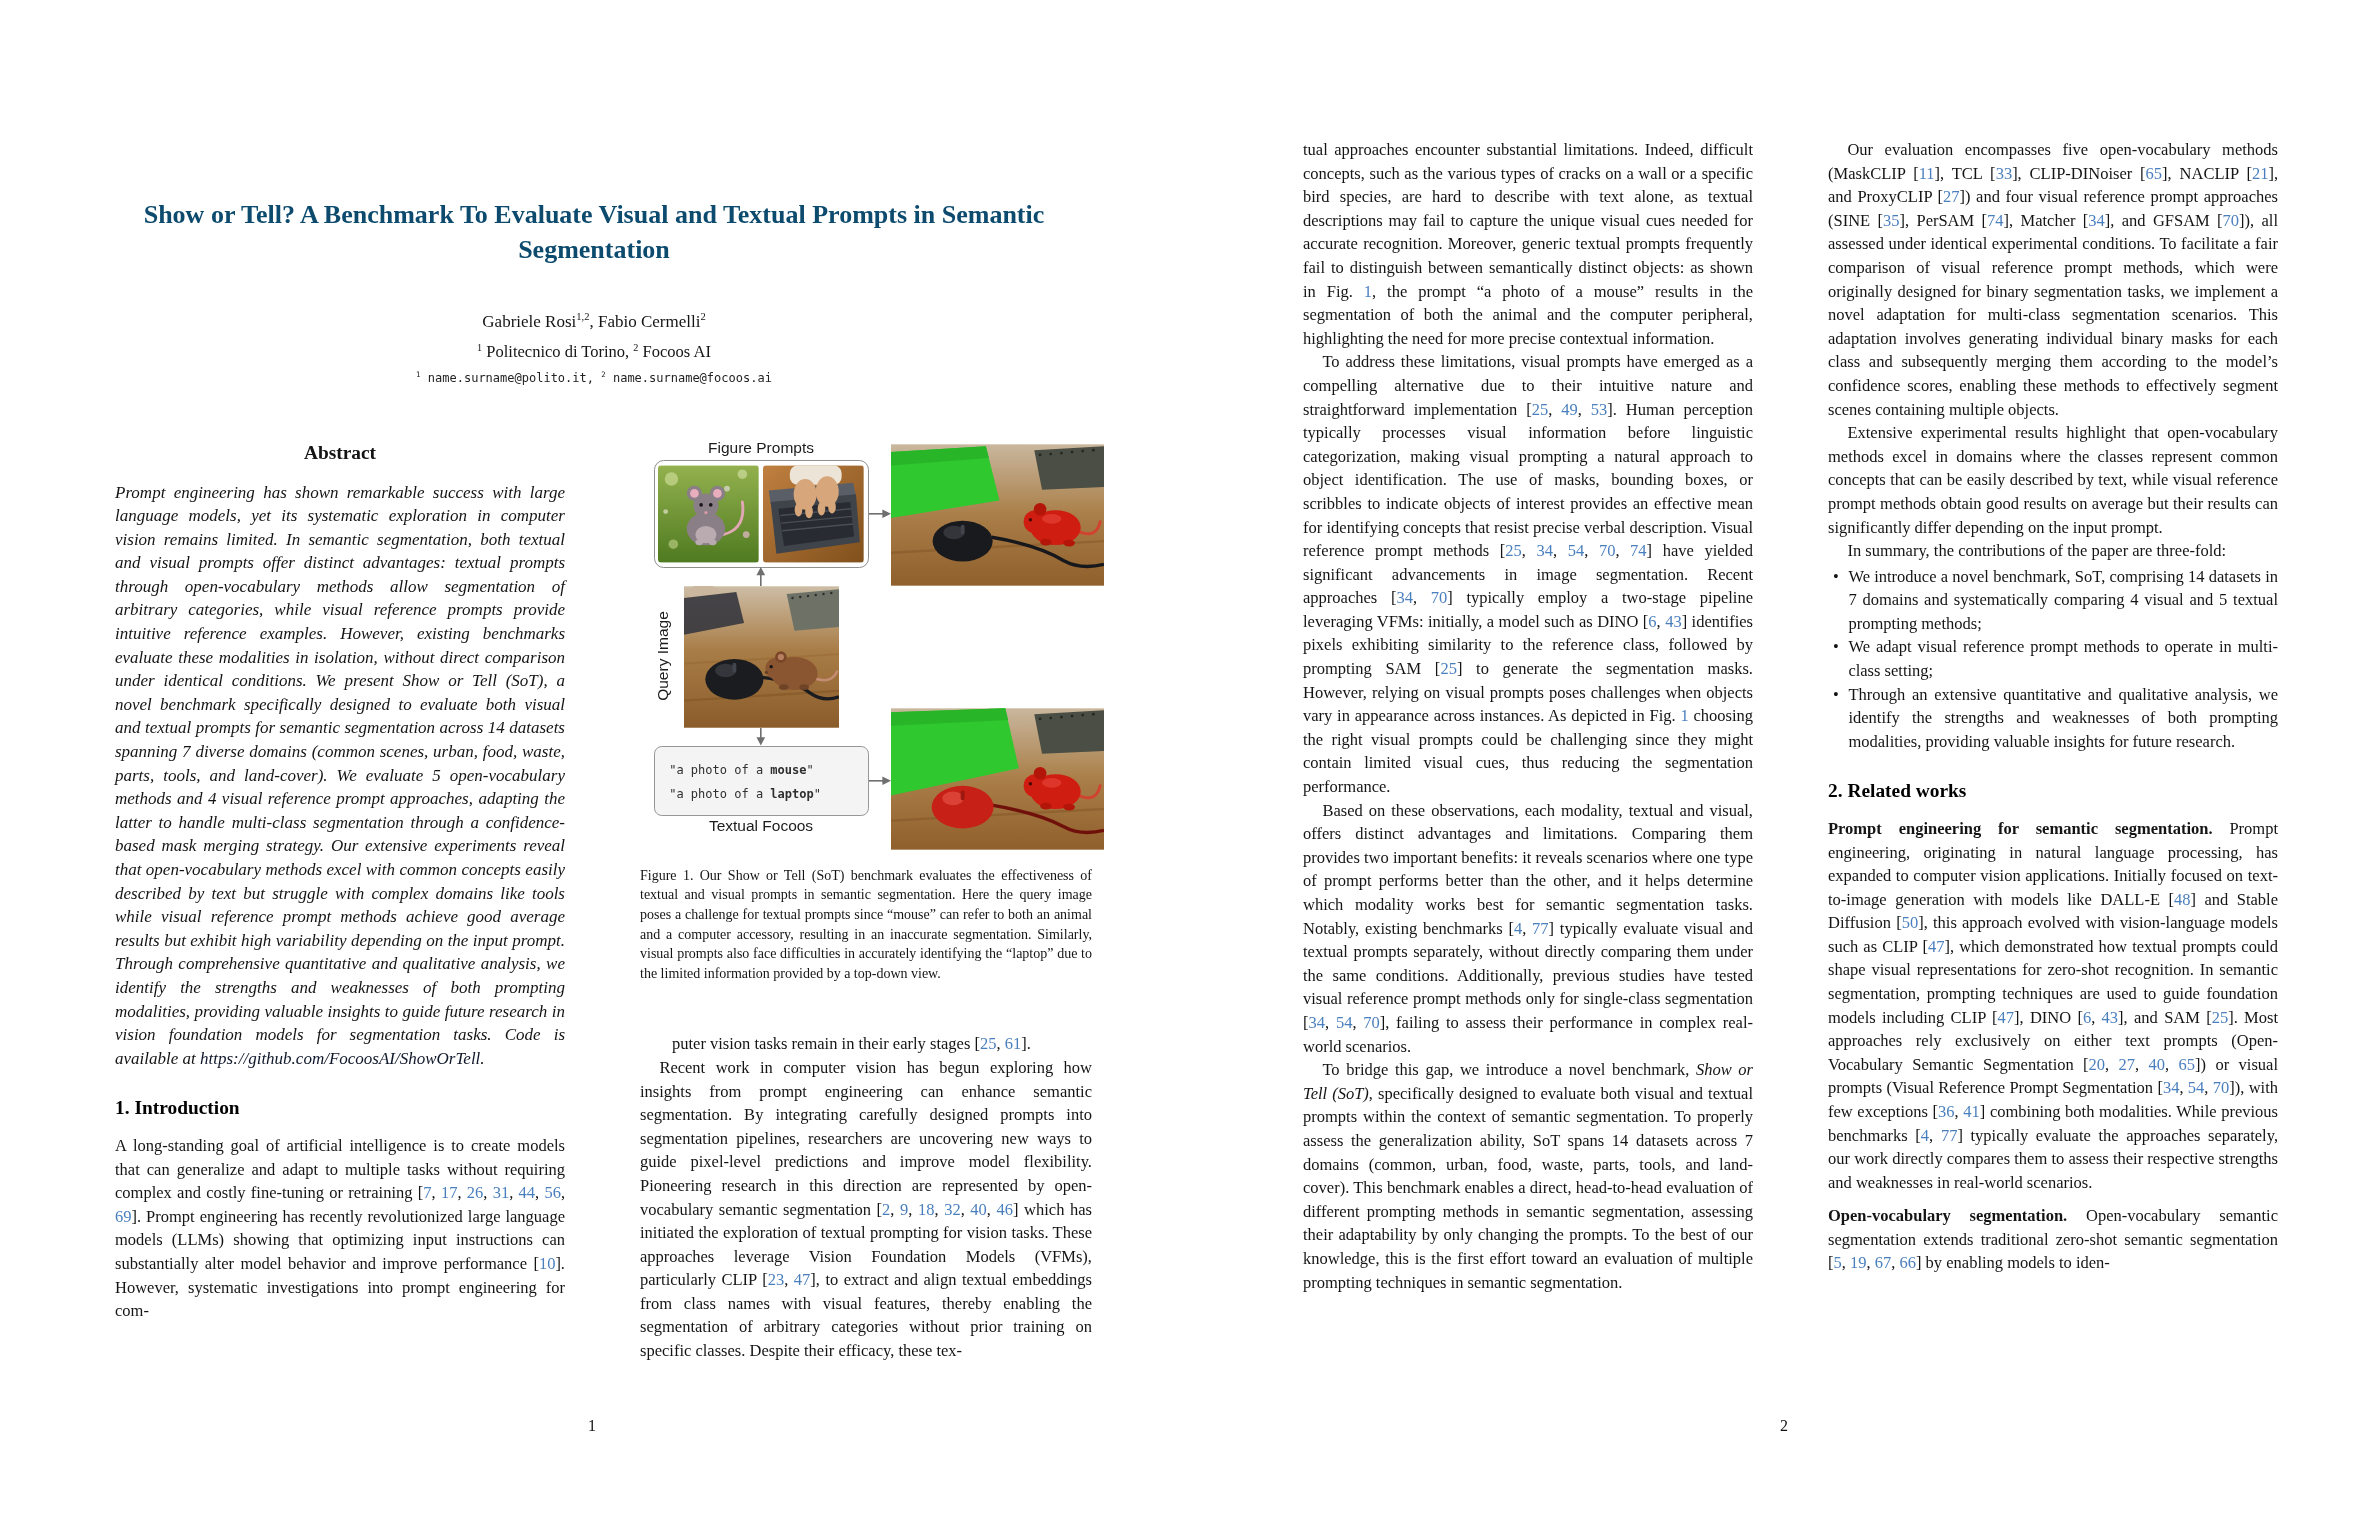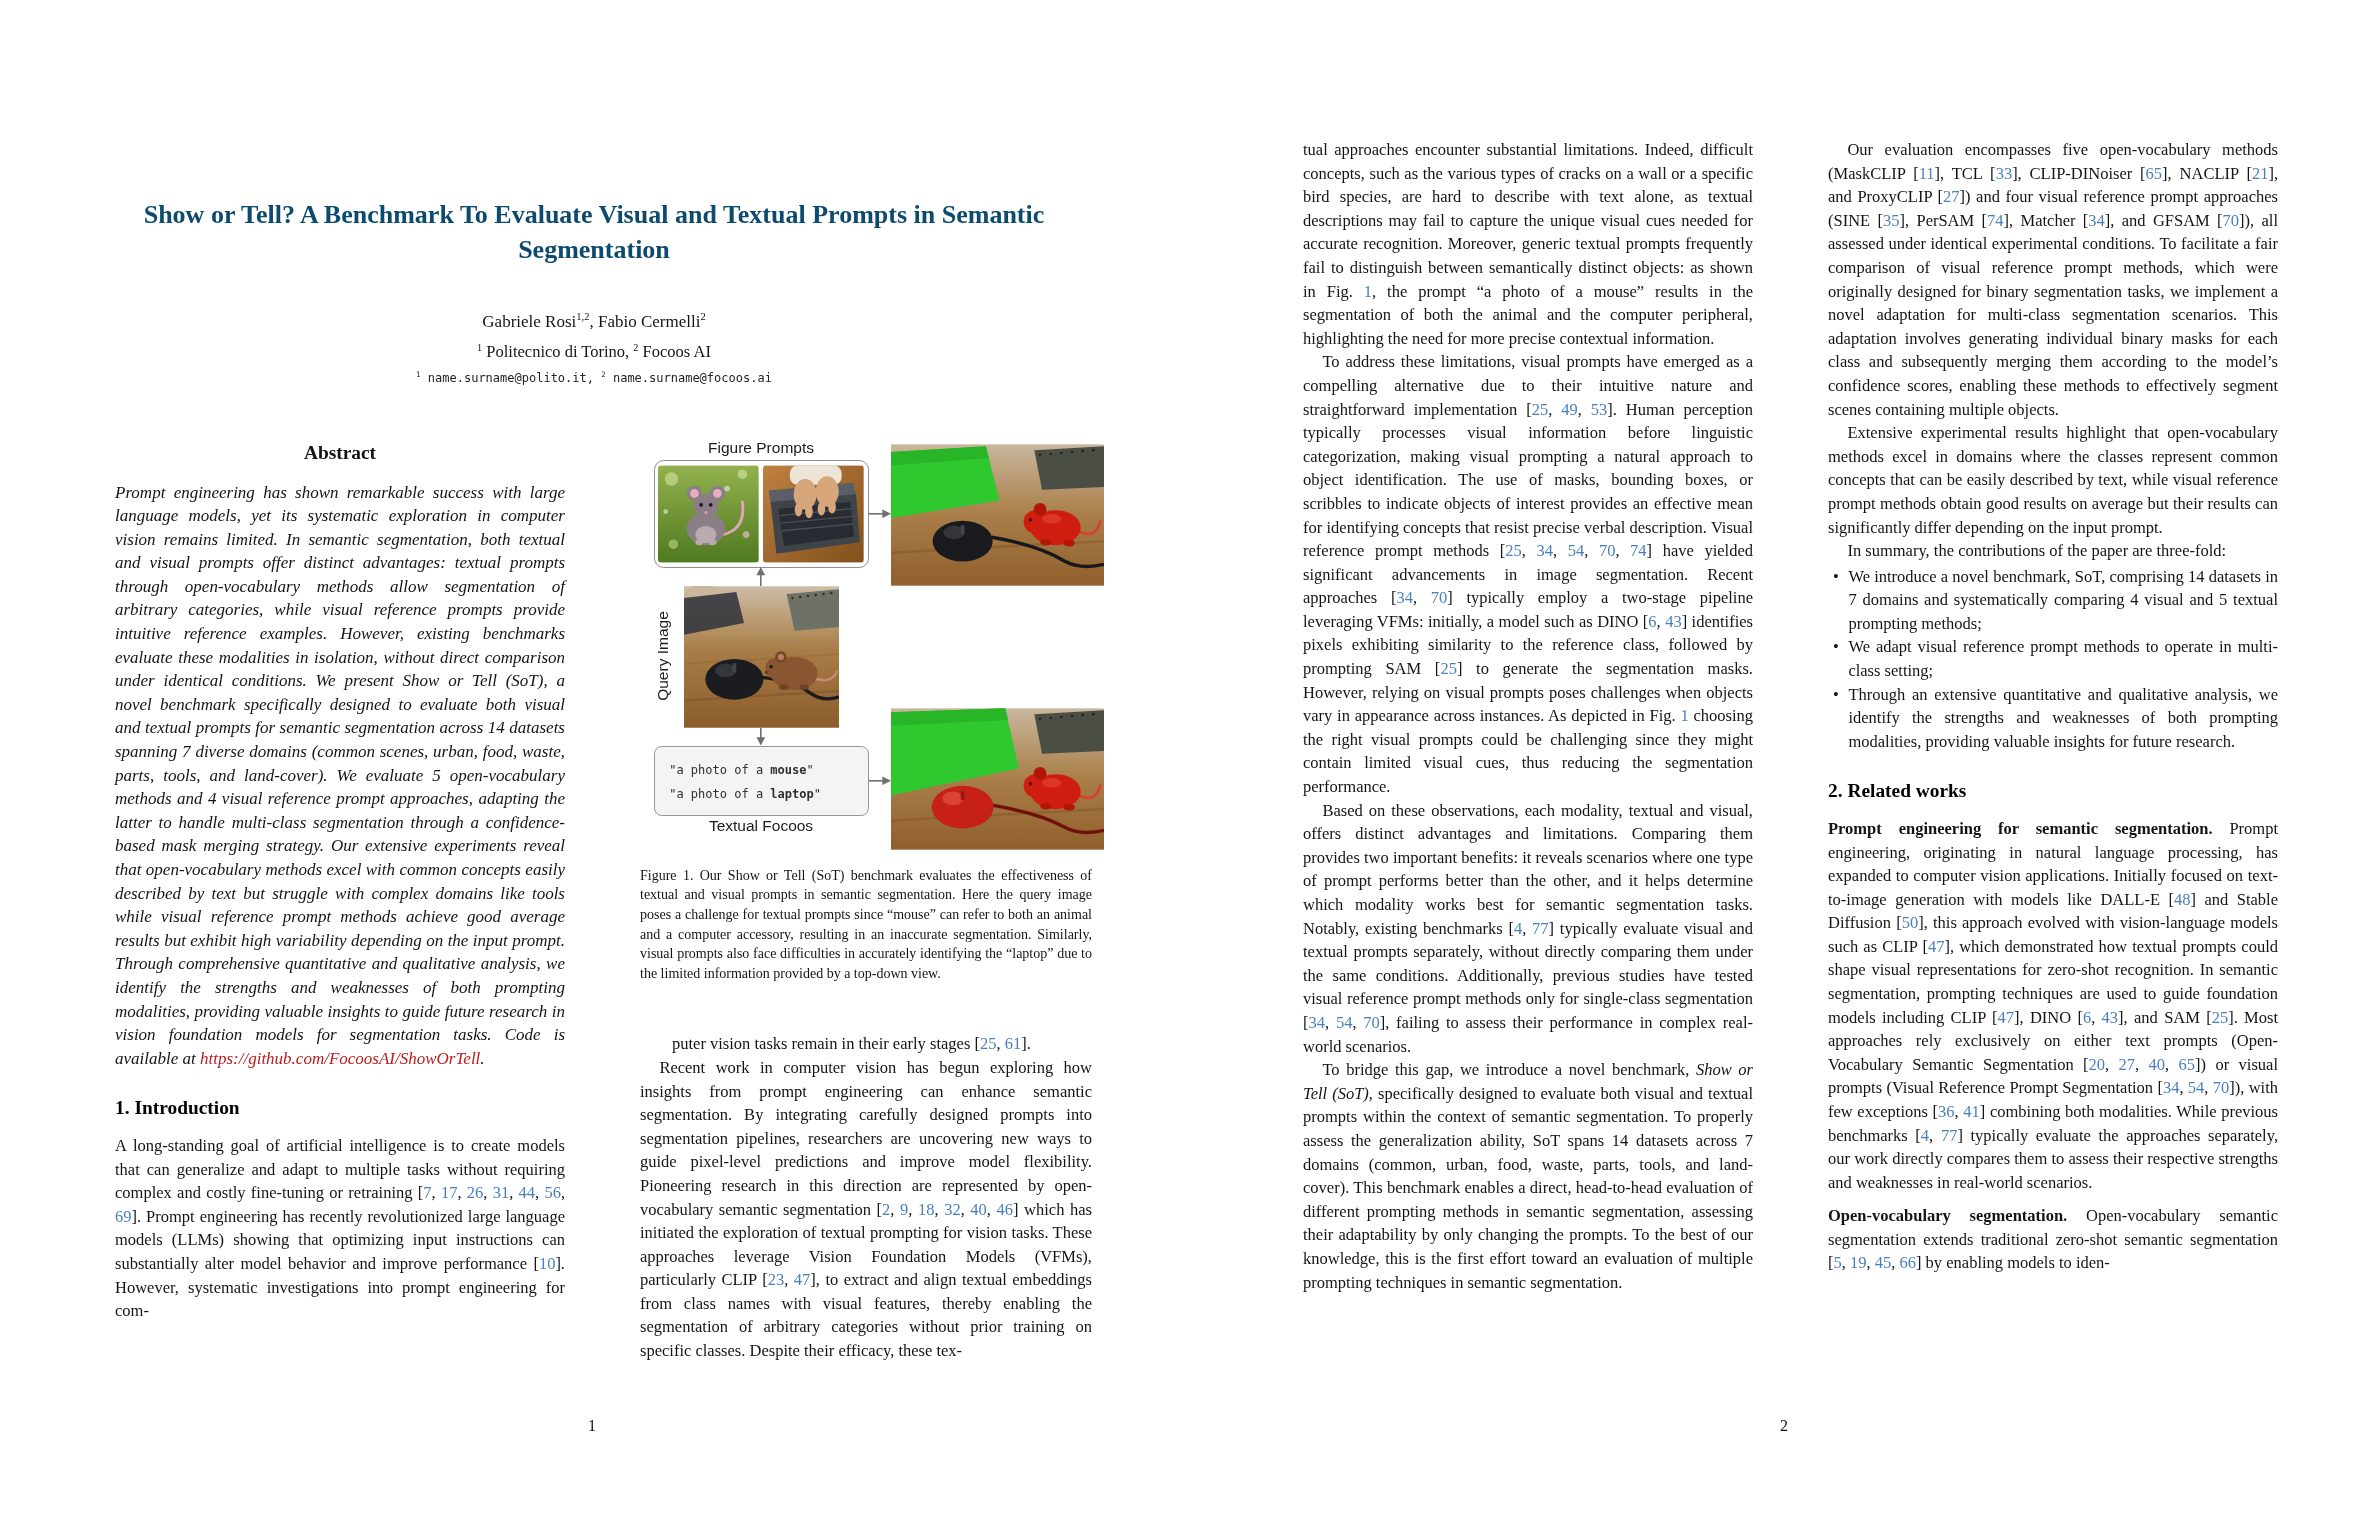--- a/index.html
+++ b/index.html
@@ -29,21 +29,21 @@
   #p1-col2 { left:640px; top:439px; width:452px; }
   #p2-col1 { left:115px; top:138px; width:450px; }
   #p2-col2 { left:640px; top:138px; width:450px; }
 
   .p { font-size:16.5px; line-height:23.6px; text-align:justify; }
   .p.indent { text-indent:19.4px; }
   .abstract { font-style:italic; font-size:17px; }
   .h-abstract { font-size:19.4px; font-weight:bold; text-align:center; margin-bottom:16.5px; }
   .h-section { font-size:19.4px; font-weight:bold; margin-top:27px; margin-bottom:14.6px; color:#000; }
   .cite { color:#4a7fbe; }
-  .link { color:#b91c1c; }
+  .link { color:#0f172a; }
   sup { font-size:0.62em; vertical-align:super; line-height:0; }
 
   .bullets { margin-top:1.9px; }
   .bullet-item { position:relative; padding-left:20.4px; font-size:16.5px;
     line-height:23.6px; text-align:justify; }
   .bullet-item::before { content:"\2022"; position:absolute; left:4.9px; }
 
   .caption { font-size:14px; line-height:19.6px; text-align:justify; margin-top:7.8px; }
   .after-fig { margin-top:49px;margin-left:32px; }
 
@@ -307,18 +307,18 @@
     <div class="p indent">Our evaluation encompasses five open-vocabulary methods (MaskCLIP [<span class="cite">11</span>], TCL [<span class="cite">33</span>], CLIP-DINoiser [<span class="cite">65</span>], NACLIP [<span class="cite">21</span>], and ProxyCLIP [<span class="cite">27</span>]) and four visual reference prompt approaches (SINE [<span class="cite">35</span>], PerSAM [<span class="cite">74</span>], Matcher [<span class="cite">34</span>], and GFSAM [<span class="cite">70</span>]), all assessed under identical experimental conditions. To facilitate a fair comparison of visual reference prompt methods, which were originally designed for binary segmentation tasks, we implement a novel adaptation for multi-class segmentation scenarios. This adaptation involves generating individual binary masks for each class and subsequently merging them according to the model’s confidence scores, enabling these methods to effectively segment scenes containing multiple objects.</div>
     <div class="p indent">Extensive experimental results highlight that open-vocabulary methods excel in domains where the classes represent common concepts that can be easily described by text, while visual reference prompt methods obtain good results on average but their results can significantly differ depending on the input prompt.</div>
     <div class="p indent">In summary, the contributions of the paper are three-fold:</div>
     <div class="bullets">
       <div class="bullet-item">We introduce a novel benchmark, SoT, comprising 14 datasets in 7 domains and systematically comparing 4 visual and 5 textual prompting methods;</div>
       <div class="bullet-item">We adapt visual reference prompt methods to operate in multi-class setting;</div>
       <div class="bullet-item">Through an extensive quantitative and qualitative analysis, we identify the strengths and weaknesses of both prompting modalities, providing valuable insights for future research.</div>
     </div>
     <div class="h-section">2. Related works</div>
     <div class="p"><b>Prompt engineering for semantic segmentation.</b> Prompt engineering, originating in natural language processing, has expanded to computer vision applications. Initially focused on text-to-image generation with models like DALL-E [<span class="cite">48</span>] and Stable Diffusion [<span class="cite">50</span>], this approach evolved with vision-language models such as CLIP [<span class="cite">47</span>], which demonstrated how textual prompts could shape visual representations for zero-shot recognition. In semantic segmentation, prompting techniques are used to guide foundation models including CLIP [<span class="cite">47</span>], DINO [<span class="cite">6</span>, <span class="cite">43</span>], and SAM [<span class="cite">25</span>]. Most approaches rely exclusively on either text prompts (Open-Vocabulary Semantic Segmentation [<span class="cite">20</span>, <span class="cite">27</span>, <span class="cite">40</span>, <span class="cite">65</span>]) or visual prompts (Visual Reference Prompt Segmentation [<span class="cite">34</span>, <span class="cite">54</span>, <span class="cite">70</span>]), with few exceptions [<span class="cite">36</span>, <span class="cite">41</span>] combining both modalities. While previous benchmarks [<span class="cite">4</span>, <span class="cite">77</span>] typically evaluate the approaches separately, our work directly compares them to assess their respective strengths and weaknesses in real-world scenarios.</div>
-    <div class="p" style="margin-top:9.7px;"><b>Open-vocabulary segmentation.</b> Open-vocabulary semantic segmentation extends traditional zero-shot semantic segmentation [<span class="cite">5</span>, <span class="cite">19</span>, <span class="cite">45</span>, <span class="cite">66</span>] by enabling models to iden-</div>
+    <div class="p" style="margin-top:9.7px;"><b>Open-vocabulary segmentation.</b> Open-vocabulary semantic segmentation extends traditional zero-shot semantic segmentation [<span class="cite">5</span>, <span class="cite">19</span>, <span class="cite">67</span>, <span class="cite">66</span>] by enabling models to iden-</div>
   </div>
 
   <div class="pageno" style="left:592px; top:1417px;">2</div>
 </div>
 
 
 </body></html>

